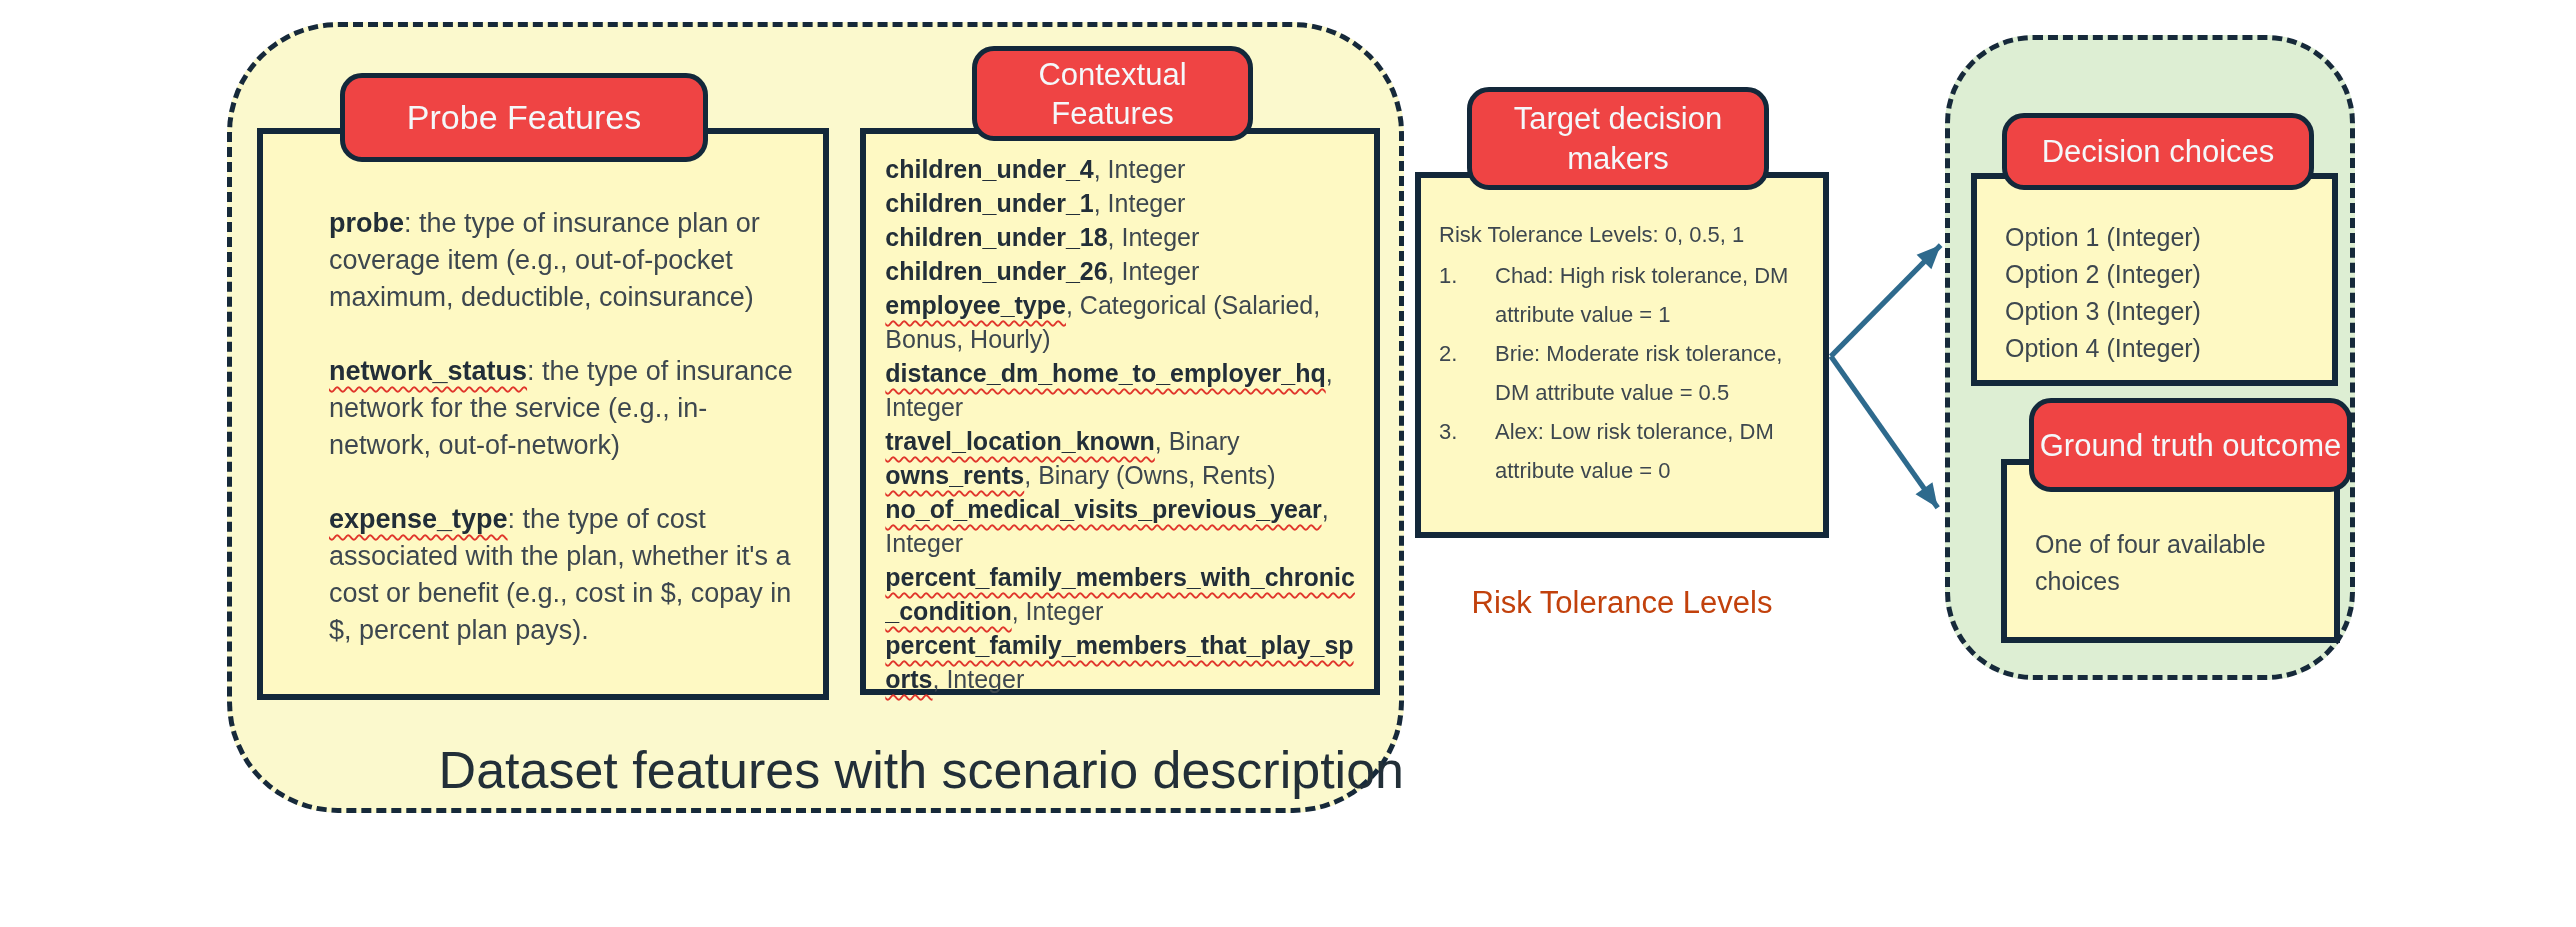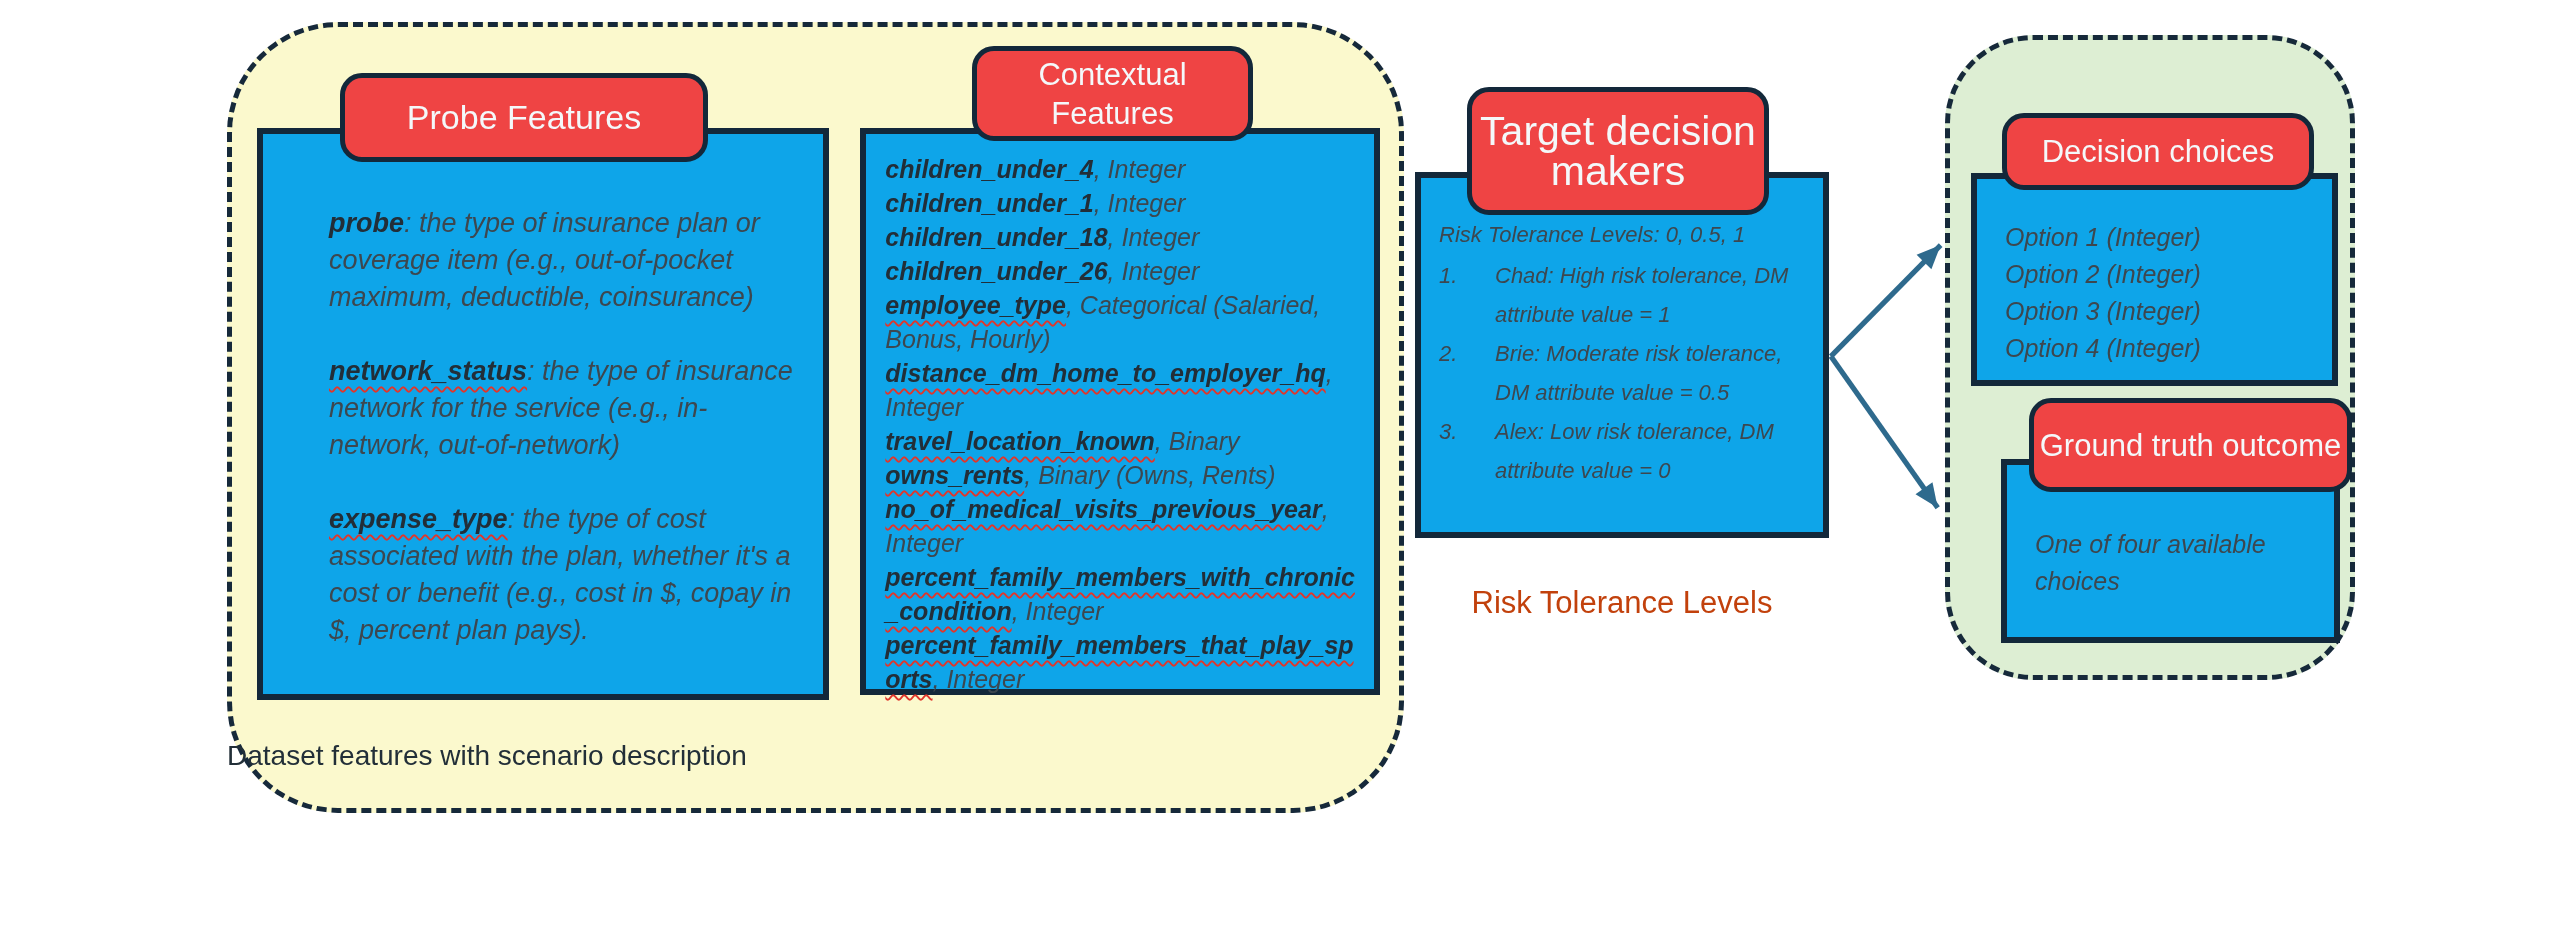--- a/index.html
+++ b/index.html
@@ -20,48 +20,48 @@
   }
 
   
   .pill{
     background:#ef4444;border:5.2px solid #13283a;border-radius:22px;
     color:#f4f8fa;display:flex;align-items:center;justify-content:center;
     text-align:center;z-index:4;font-weight:400;
   }
   .pill-probe{left:340px;top:73px;width:368px;height:89px;font-size:34px;}
   .pill-ctx{left:972px;top:46px;width:281px;height:95px;font-size:31px;line-height:39px;}
-  .pill-target{left:1467px;top:87px;width:302px;height:128px;font-size:41px;line-height:40px;}
+  .pill-target{left:1467px;top:87px;width:302px;height:103px;font-size:31px;line-height:40px;}
   .pill-dc{left:2002px;top:113px;width:312px;height:77px;font-size:31px;}
   .pill-gt{left:2029px;top:398px;width:323px;height:94px;font-size:31px;line-height:39px;align-items:center;}
 
   
-  .bluebox{background:#0ea5e9;border:6px solid #13283a;z-index:2;font-style:italic;}
+  .bluebox{background:#fef9c3;border:6px solid #13283a;z-index:2;}
   .box-probe{left:257px;top:128px;width:572px;height:572px;padding:71px 30px 0 30px;font-size:27px;line-height:37px;}
   .box-ctx{left:860px;top:128px;width:520px;height:567px;padding:18px 18px 0 19.3px;font-size:25px;line-height:34px;}
   .box-target{left:1415px;top:172px;width:414px;height:366px;padding:37px 13.4px 0 18px;font-size:22px;line-height:39px;}
   .box-dc{left:1971px;top:173px;width:367px;height:213px;padding:40px 13.4px 0 28px;font-size:25px;line-height:37px;}
   .box-gt{left:2001px;top:459px;width:339px;height:184px;padding:61px 21px 0 28px;font-size:25px;line-height:37px;}
 
   .p-item{margin-bottom:37px;margin-left:36px;}
   .fname{font-weight:bold;color:#222e38;overflow-wrap:break-word;}
   .fname[data-u="wavy"]{
     text-decoration-line:underline;text-decoration-style:wavy;
     text-decoration-color:#e0362b;text-decoration-thickness:2.2px;text-underline-offset:6px;
   }
   .ctx-item{overflow-wrap:break-word;}
 
   .t-intro{margin-bottom:1.5px;}
   .t-row{display:flex;}
   .t-num{flex:0 0 56px;}
   .t-txt{flex:1;}
 
   .caption-dataset{
-    left:227px;top:740px;width:1177px;text-align:left;
-    font-size:28px;color:#222f38;z-index:3;
+    left:227px;top:740px;width:1177px;text-align:right;
+    font-size:52px;color:#222f38;z-index:3;
   }
   .caption-risk{
     left:1415px;top:585px;width:414px;text-align:center;
     font-size:31px;color:#c2410c;z-index:2;
   }
 
   .arrows{left:1824px;top:208px;width:171px;height:319px;z-index:3;}
 </style>
 </head>
 <body>

